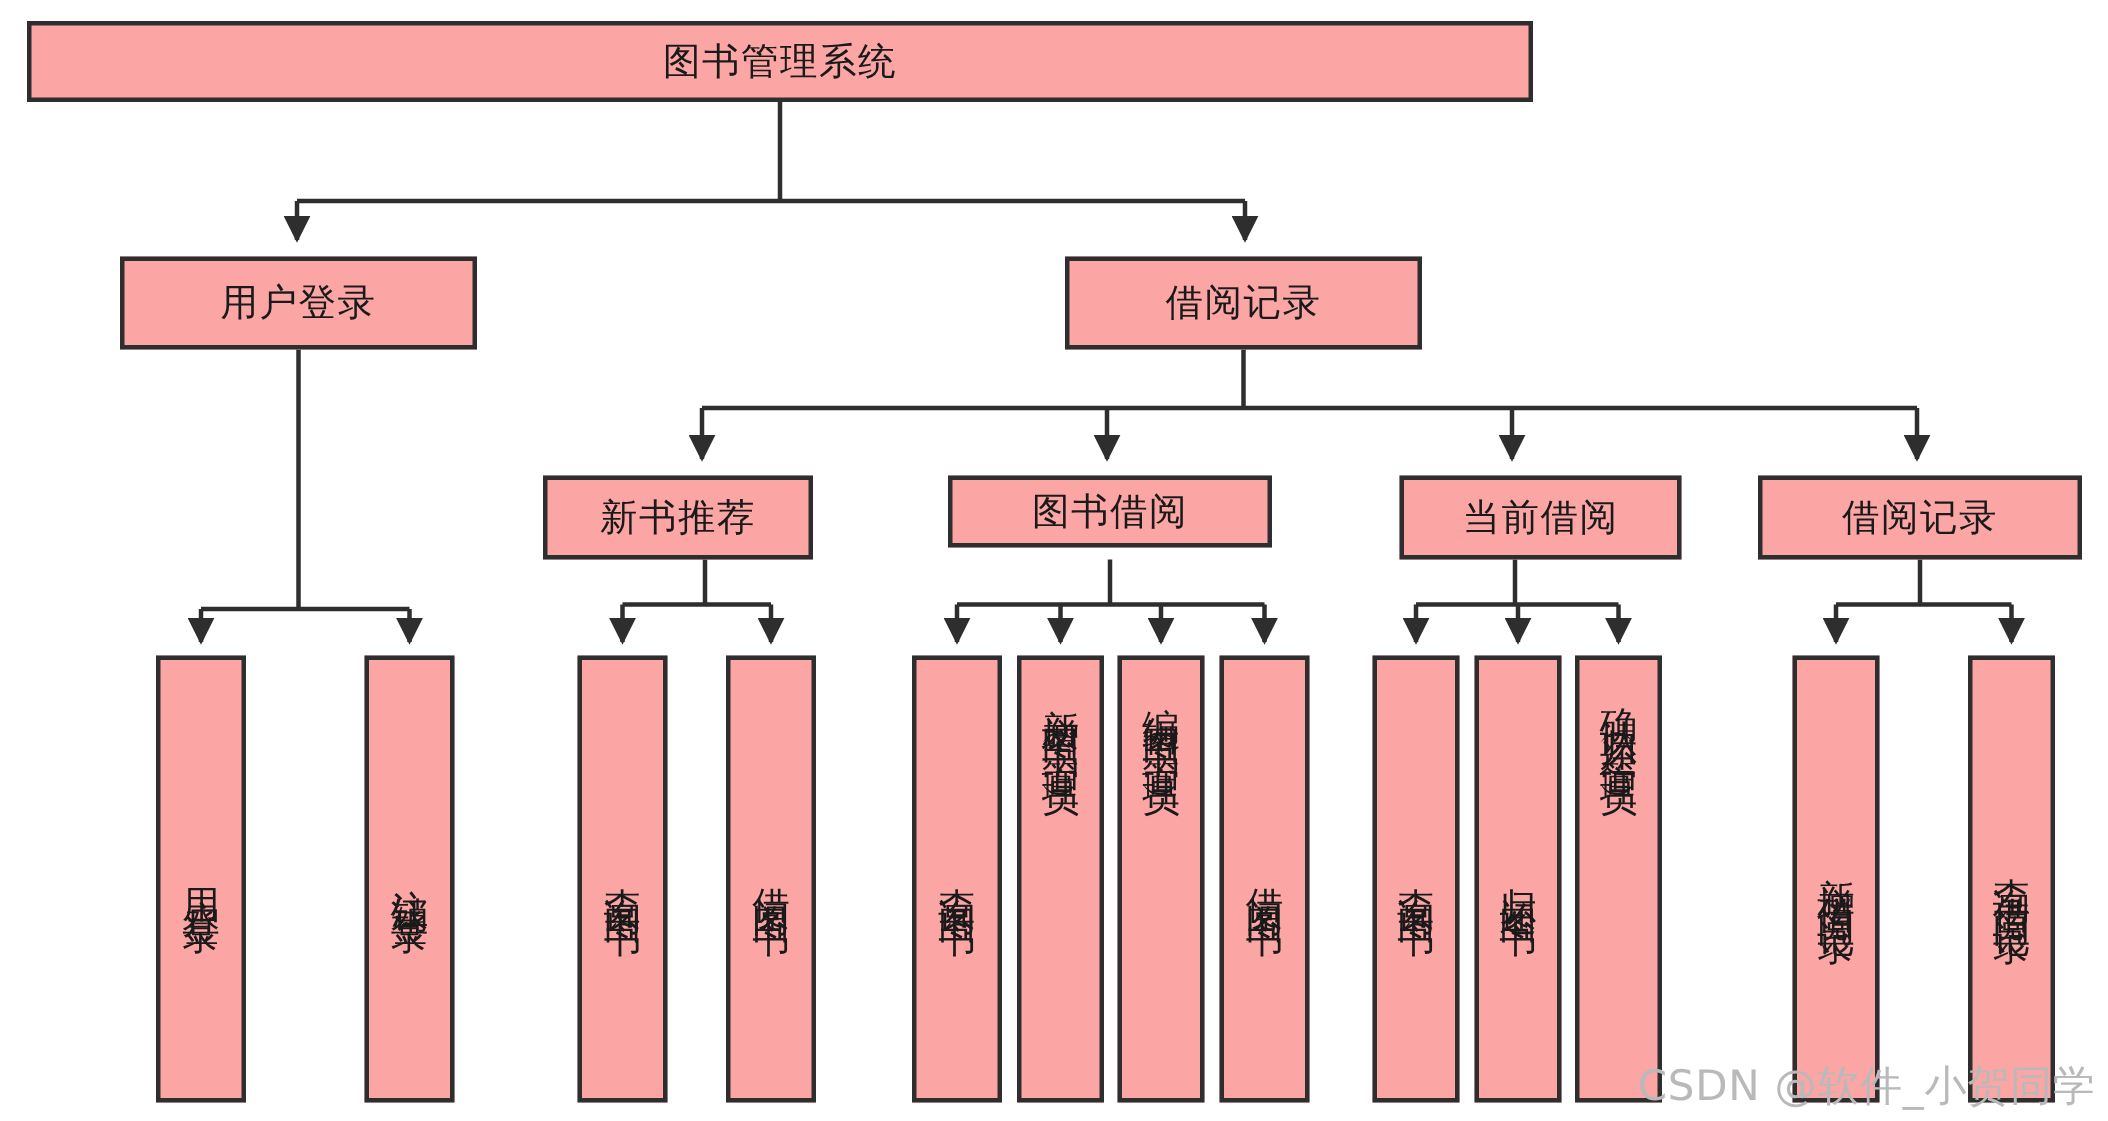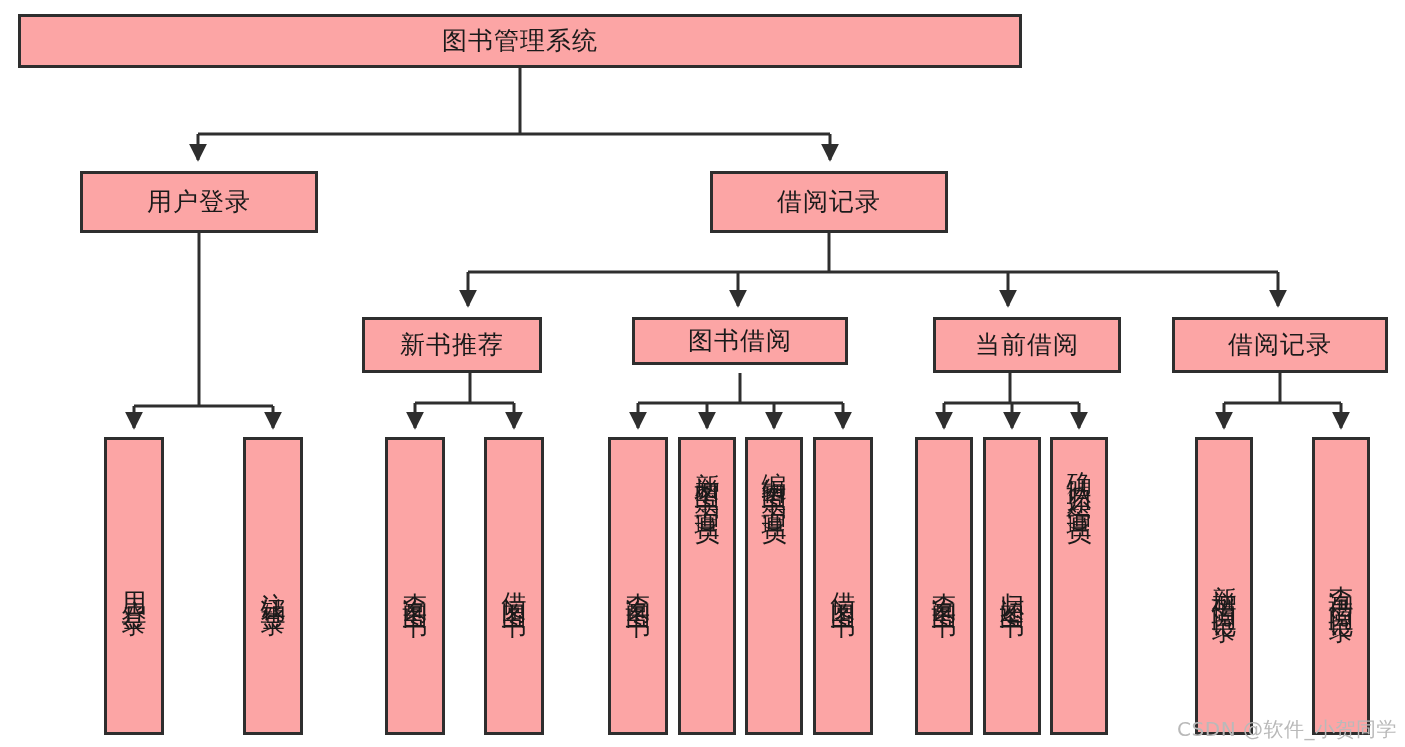--- a/index.html
+++ b/index.html
@@ -59,21 +59,21 @@
     position: absolute;
     left: 0; top: 0;
     width: 1405px;
     height: 747px;
     pointer-events: none;
   }
   #watermark {
     position: absolute;
     right: 8px;
     bottom: 4px;
-    font-size: 20px;
+    font-size: 28px;
     color: #b9b9b9;
     white-space: nowrap;
     letter-spacing: 0.5px;
     margin-left: 24px;
   }
 </style>
 </head>
 <body>
 
 <div id="diagram-root">

